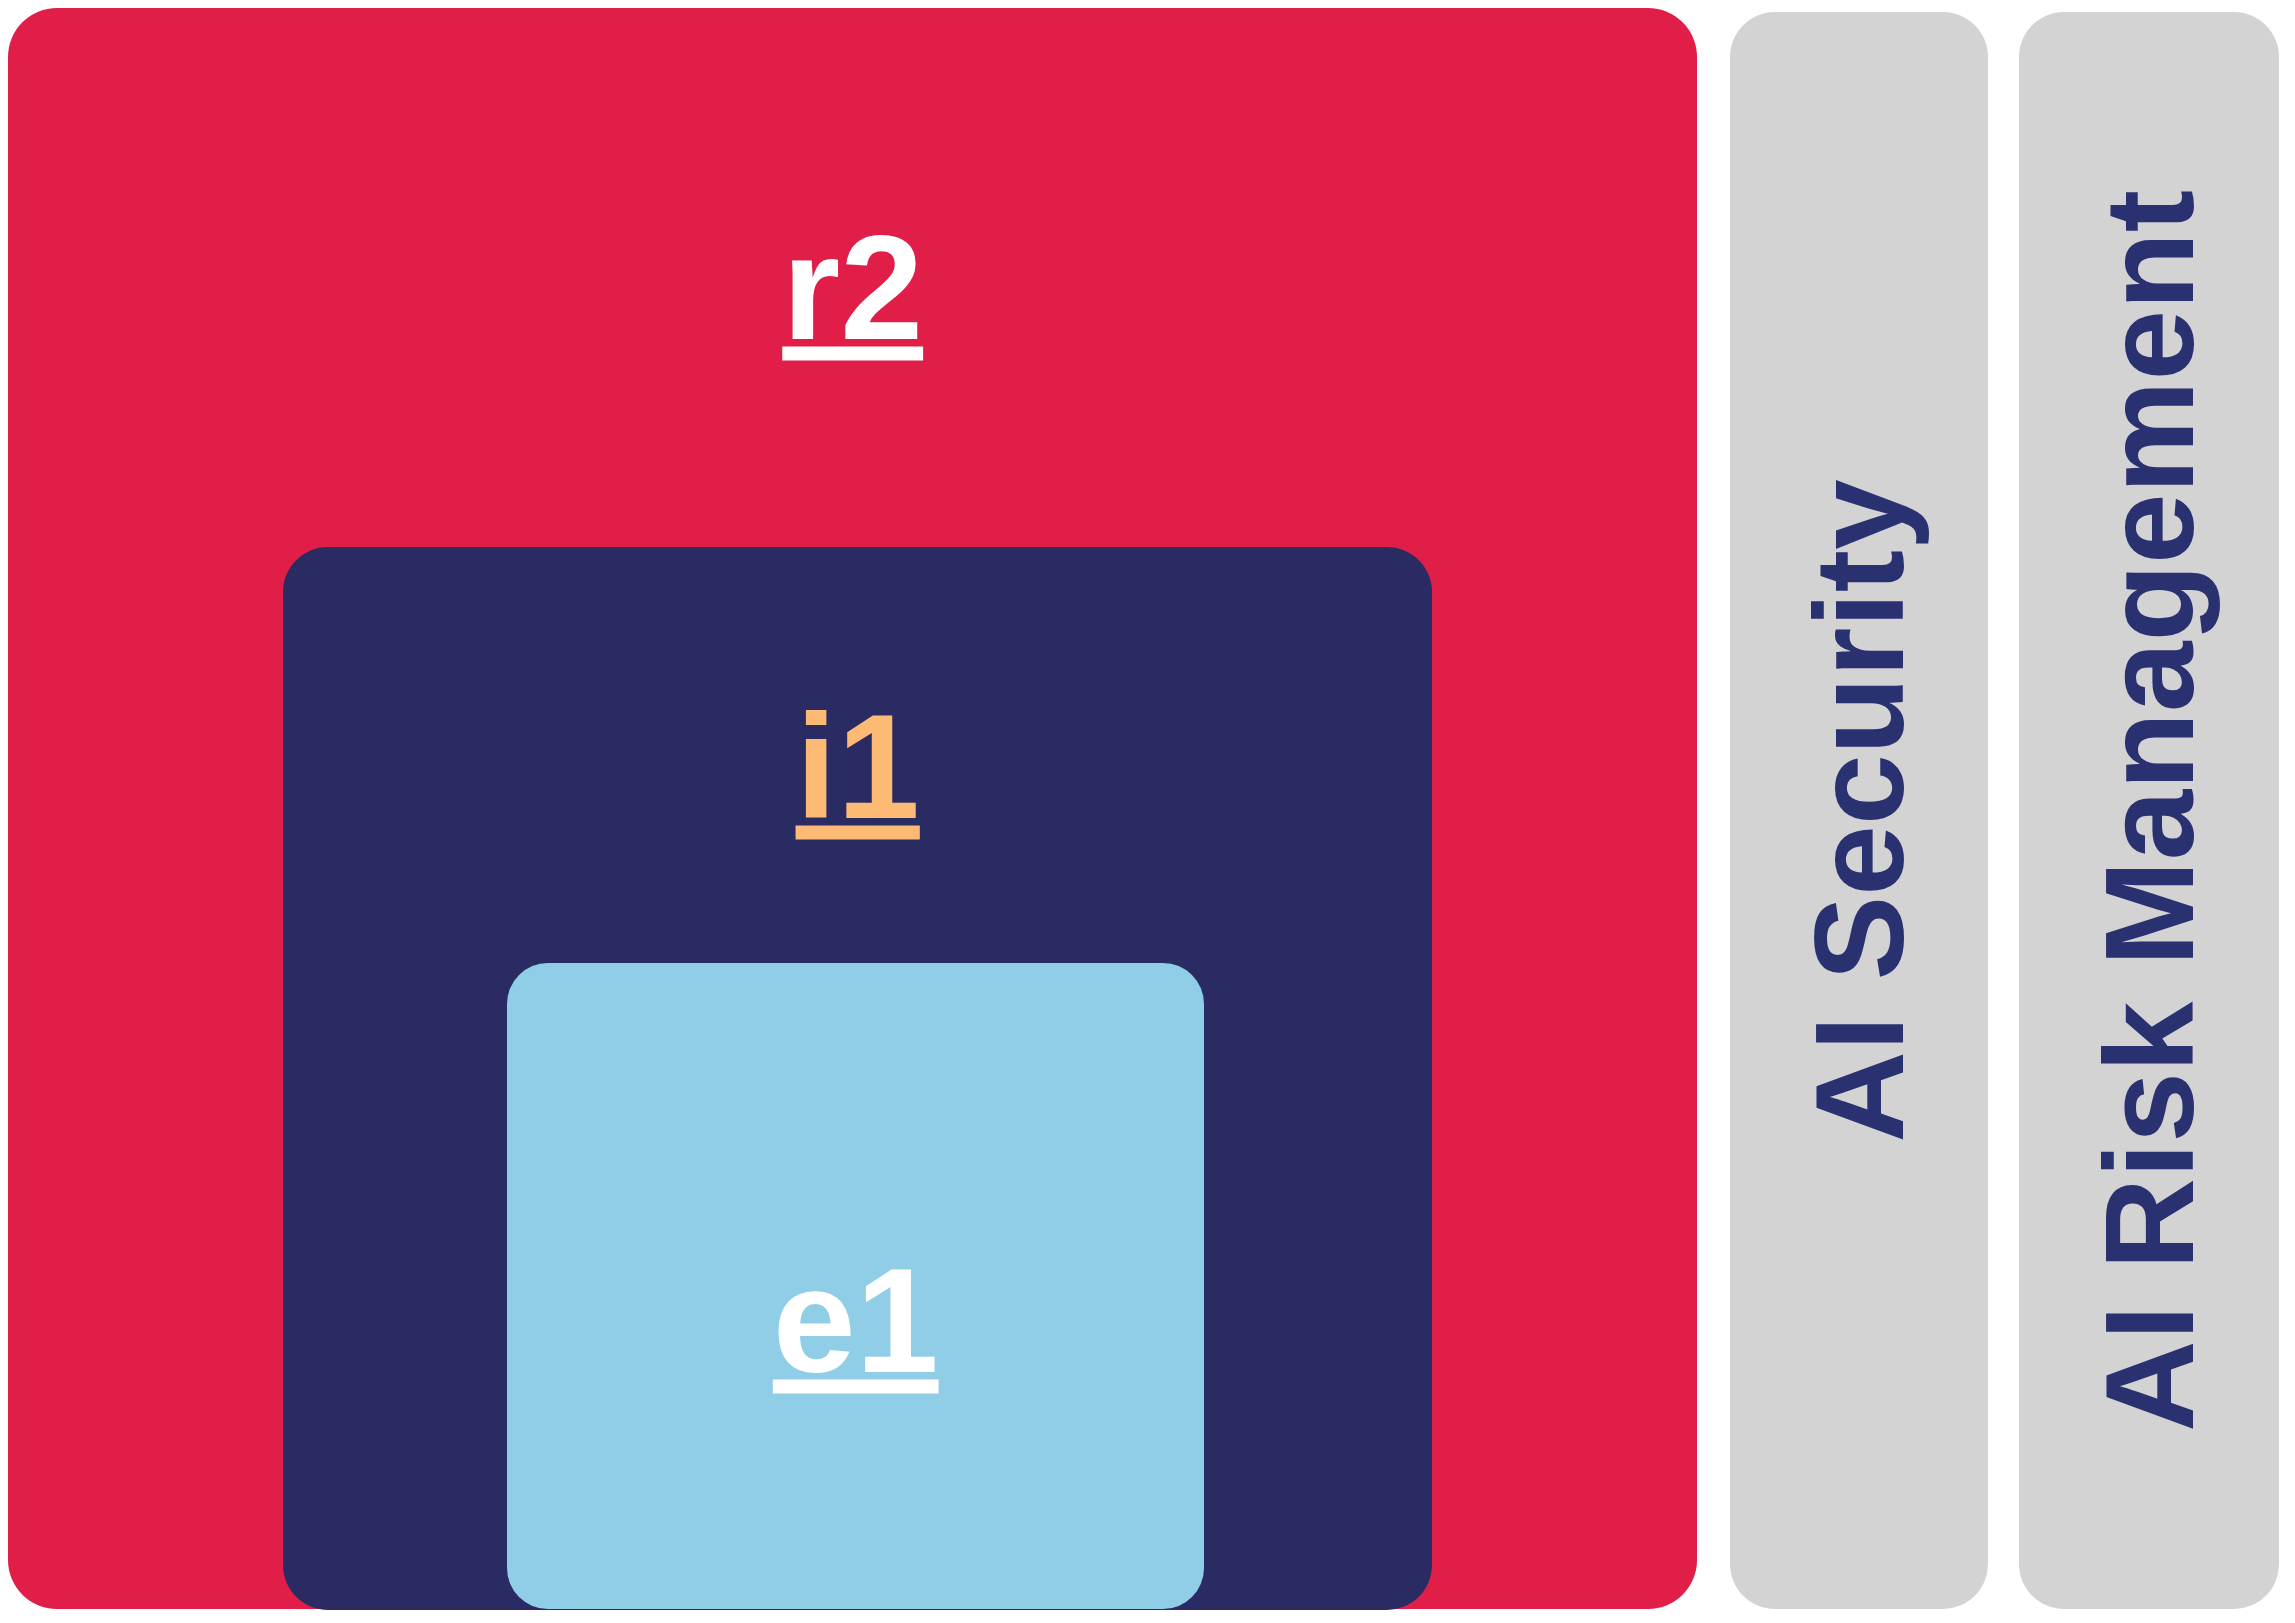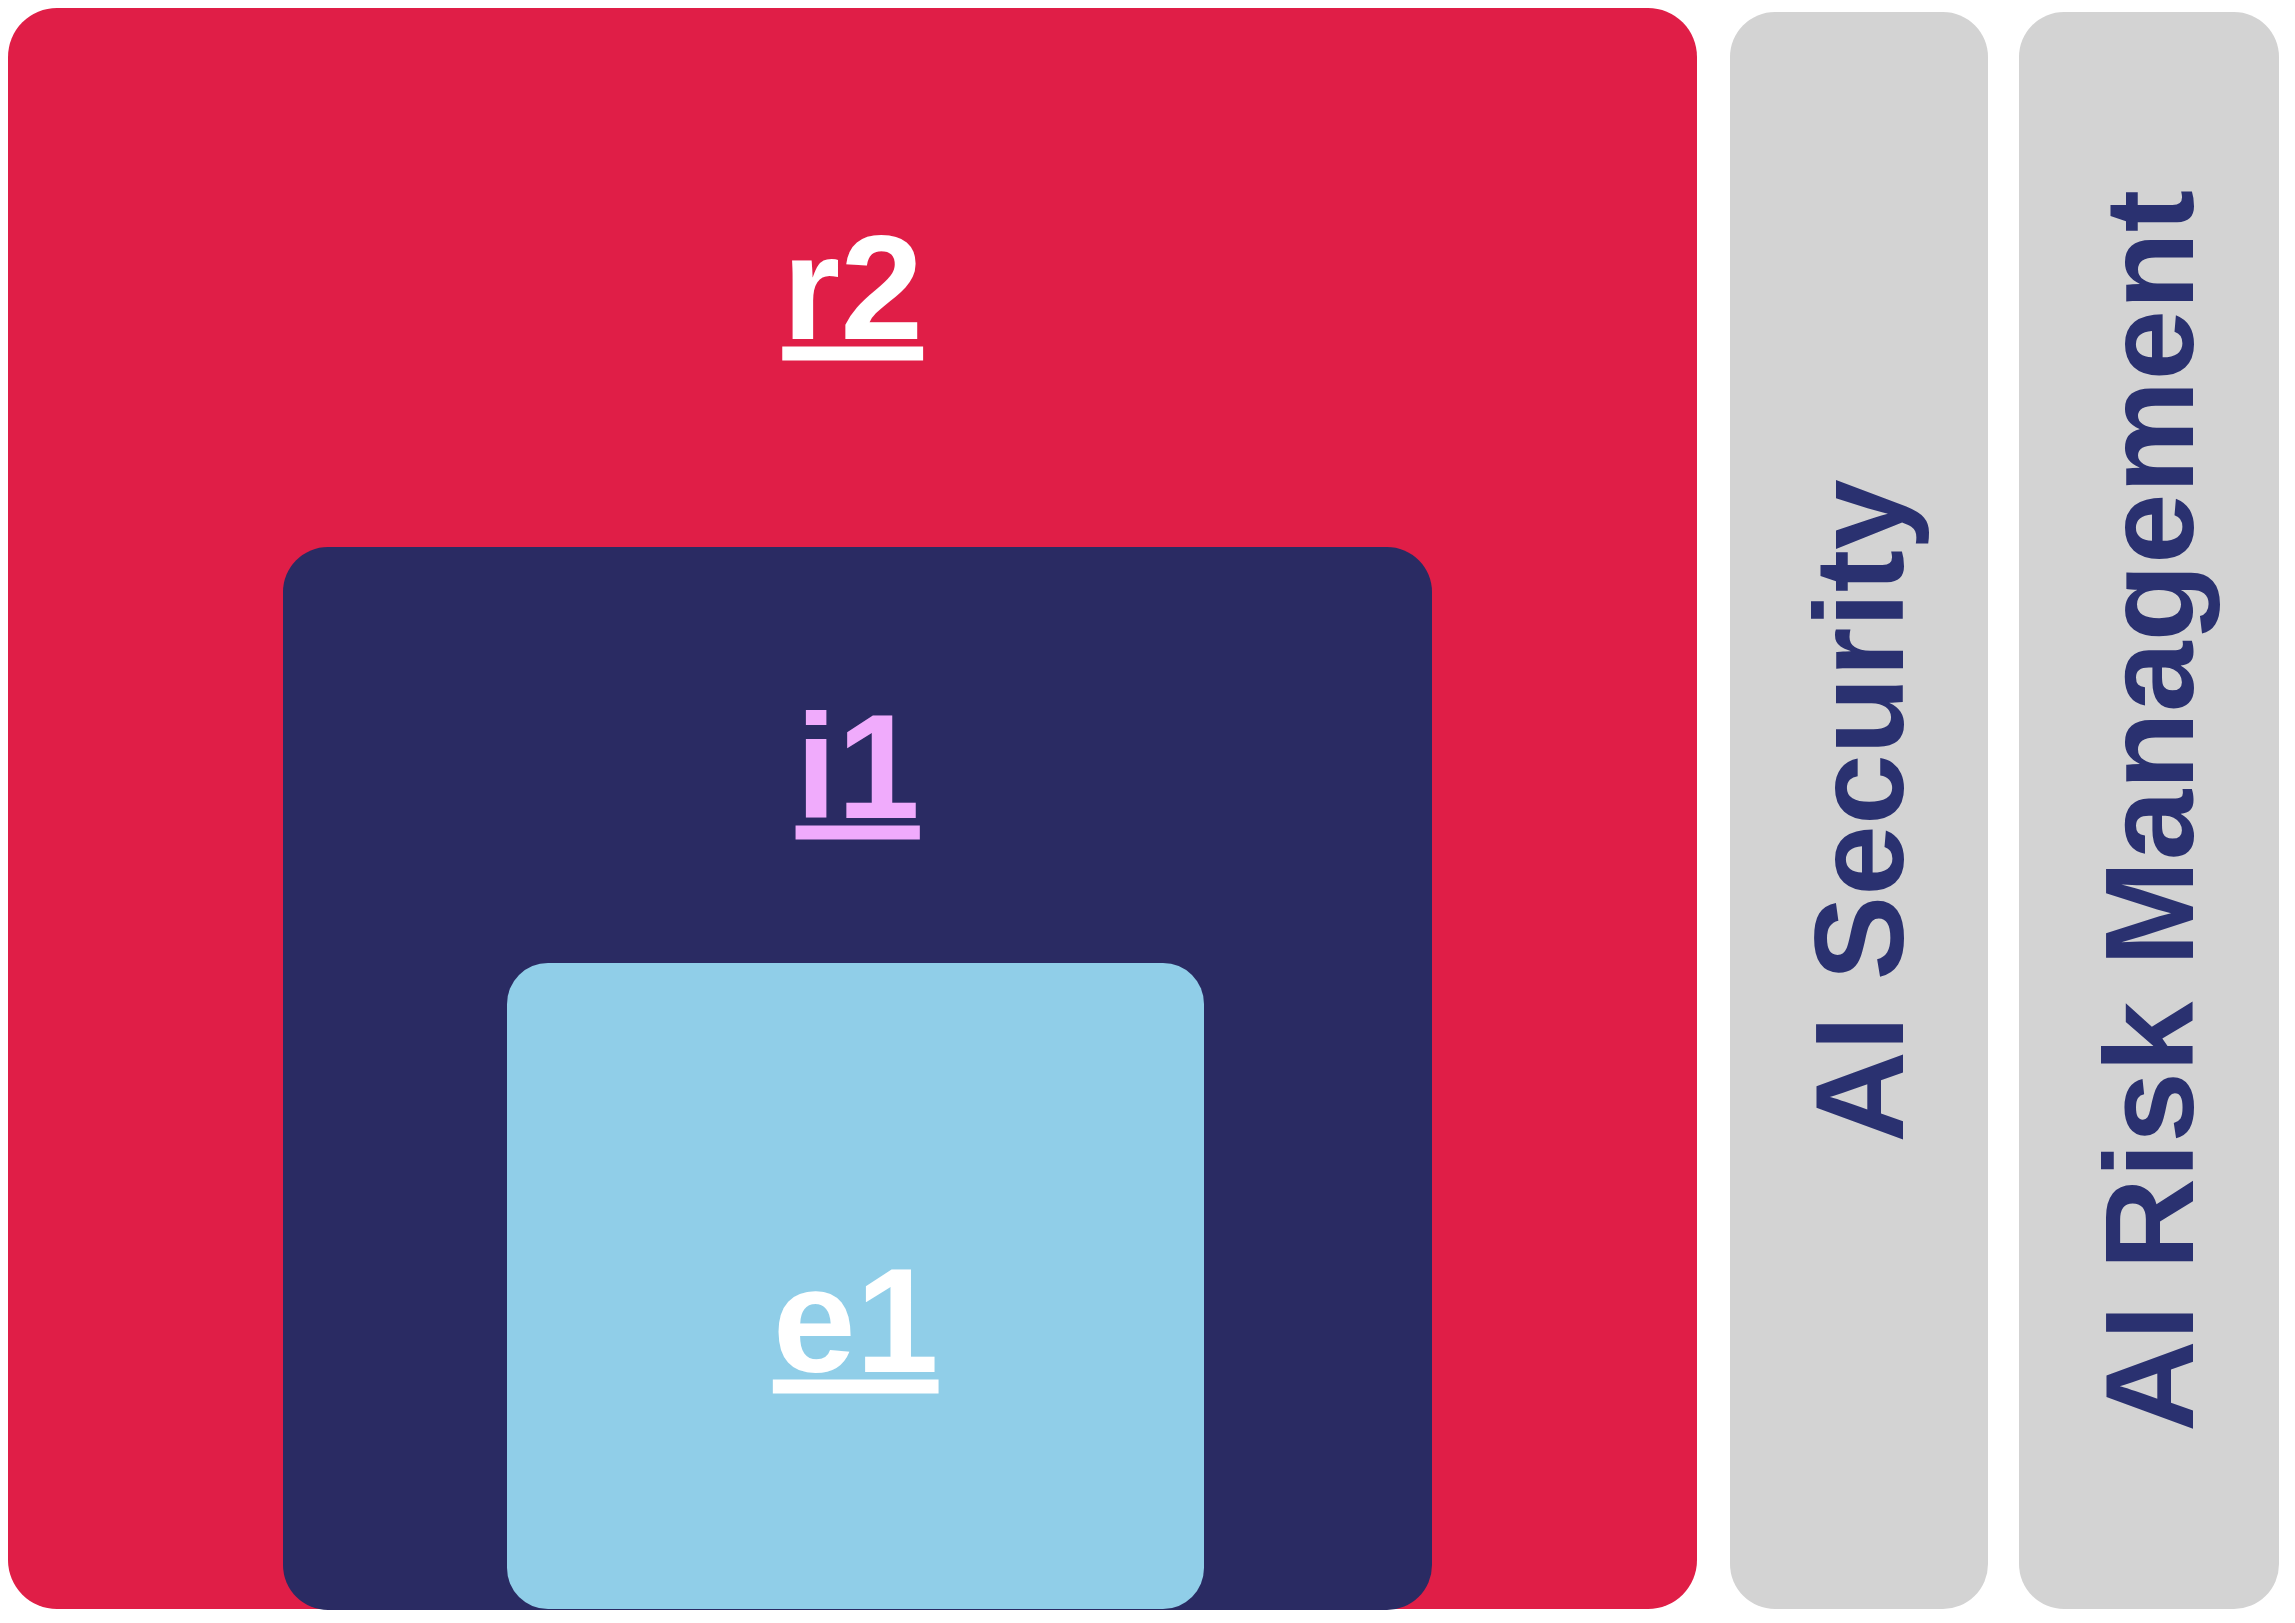--- a/index.html
+++ b/index.html
@@ -80,21 +80,21 @@
 </style>
 </head>
 <body>
 
 <div class="canvas">
 
   <div class="rect rect-outer" style="background-color: rgb(224, 30, 71);">
     <div class="ring-label label-outer" style="color: rgb(255, 255, 255);">r2</div>
 
     <div class="rect rect-middle" style="background-color: rgb(42, 43, 99);">
-      <div class="ring-label label-middle" style="color: #f0abfc;">i1</div>
+      <div class="ring-label label-middle" style="color: #fdba74;">i1</div>
 
       <div class="rect rect-inner" style="background-color: rgb(144, 206, 232);">
         <div class="ring-label label-inner" style="color: rgb(255, 255, 255);">e1</div>
       </div>
     </div>
   </div>
 
   <div class="bar bar-1" style="background-color: rgb(211, 211, 211);">
     <div class="bar-label" style="color: rgb(42, 49, 112);">AI Security</div>
   </div>

